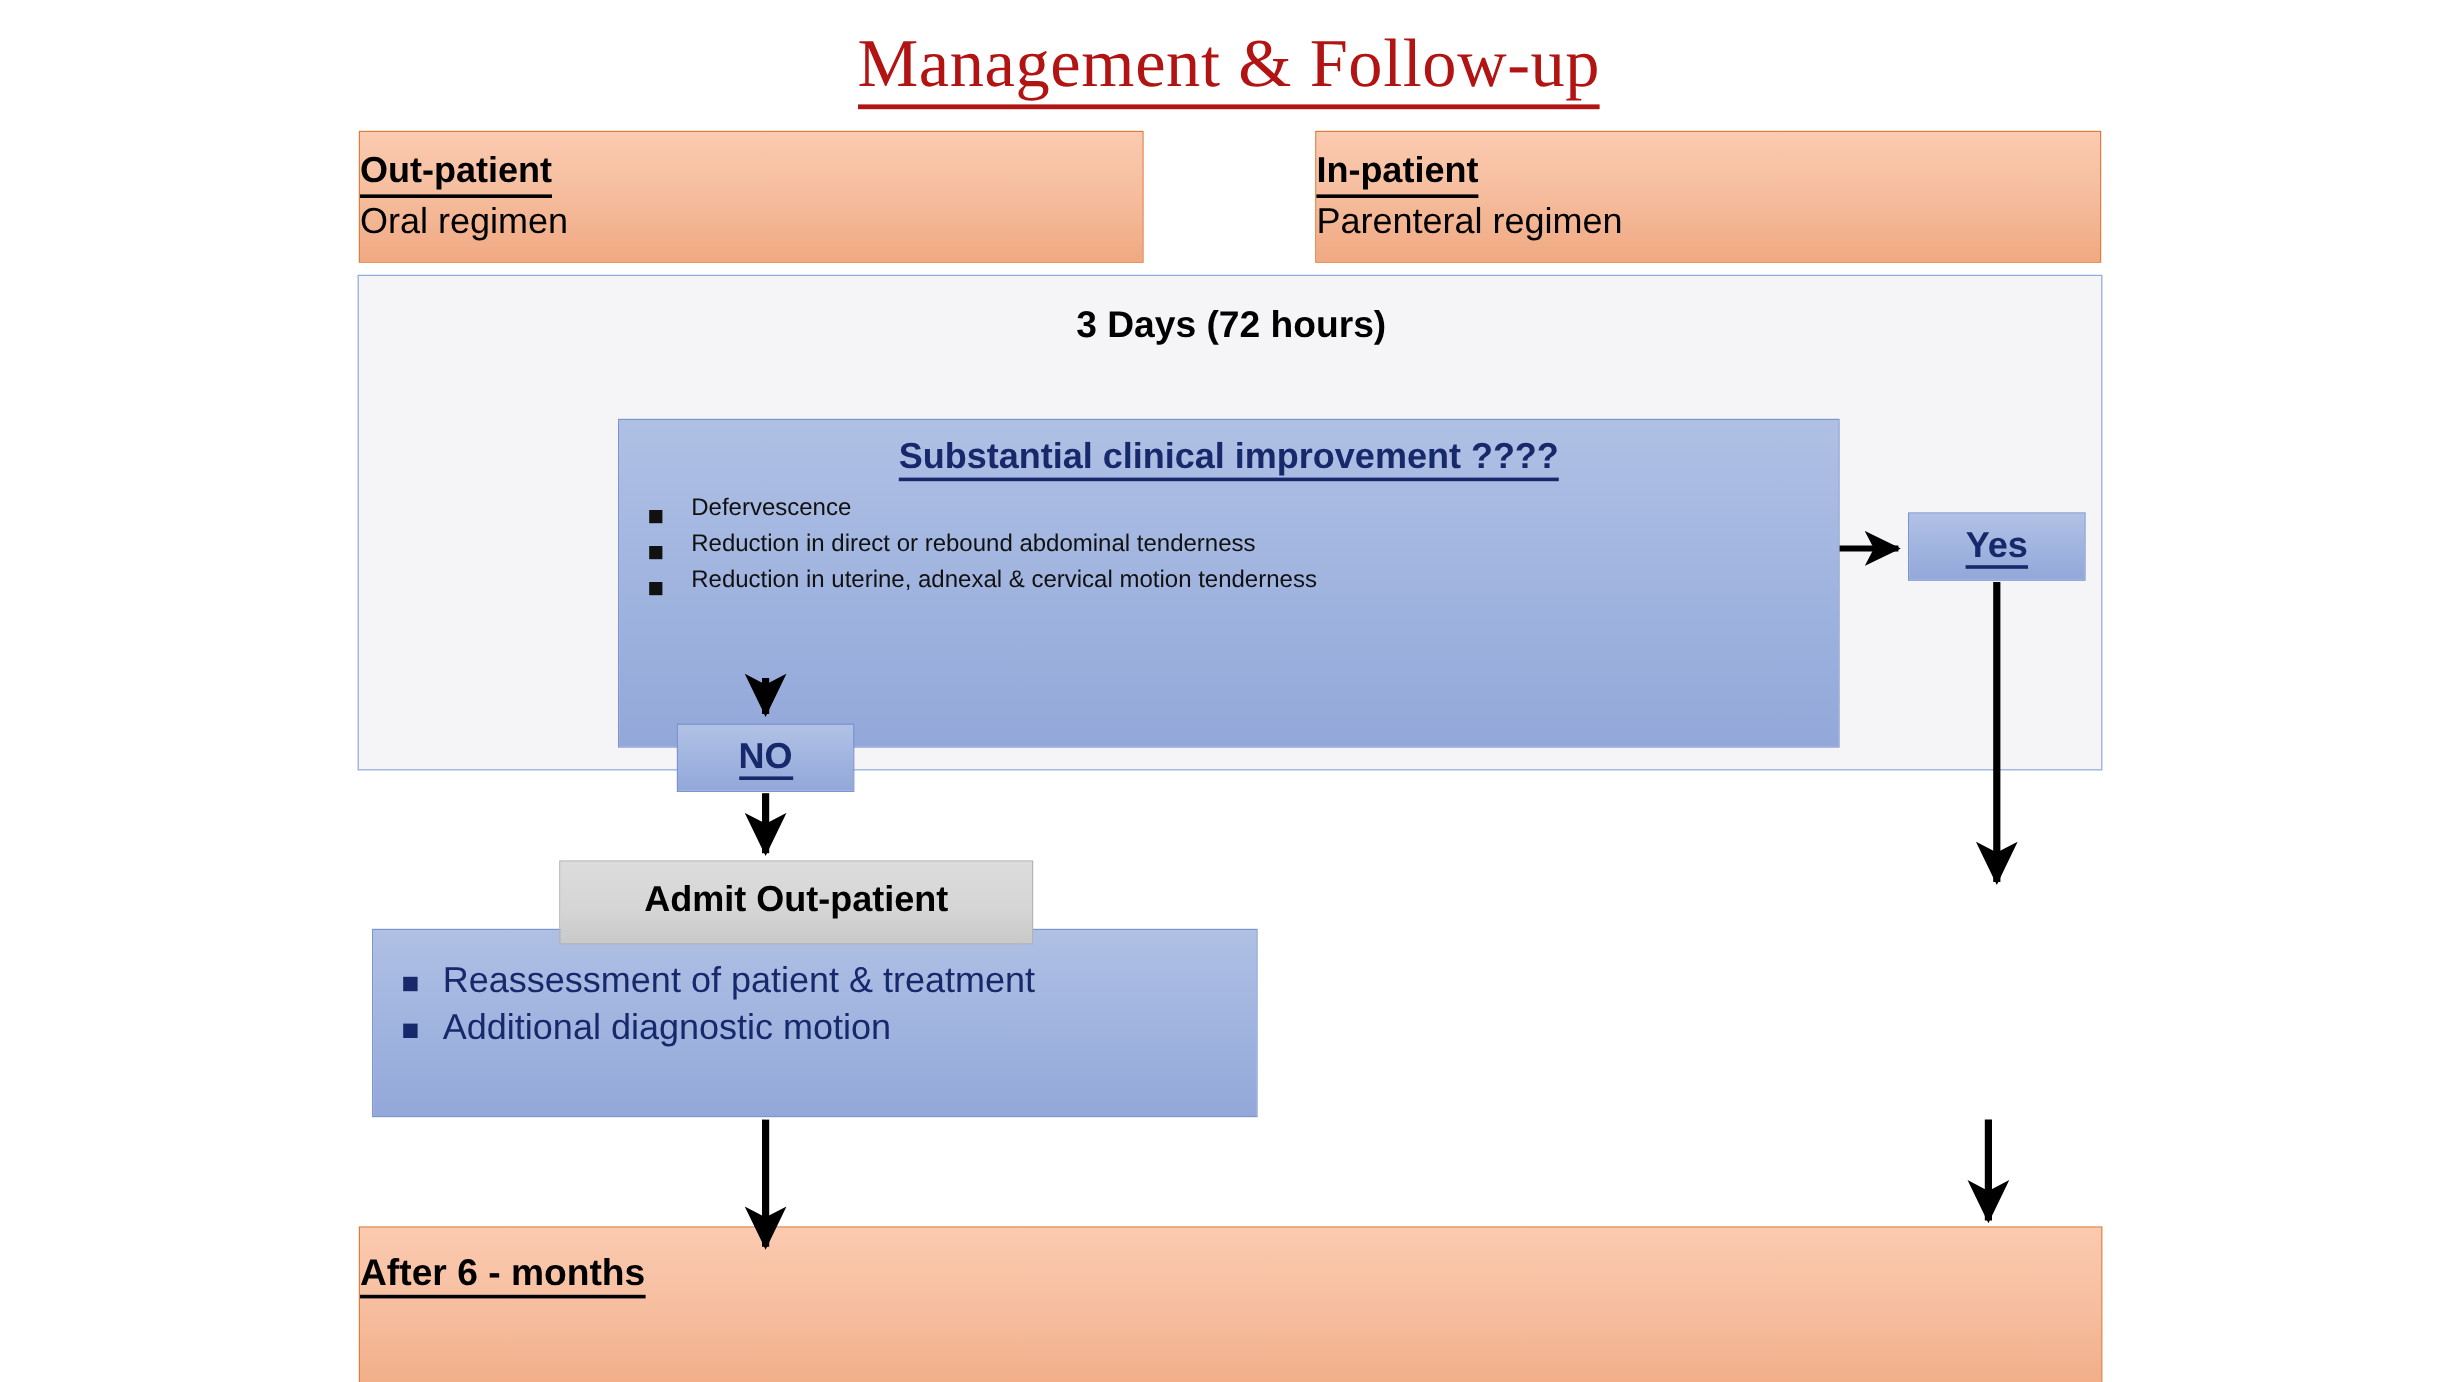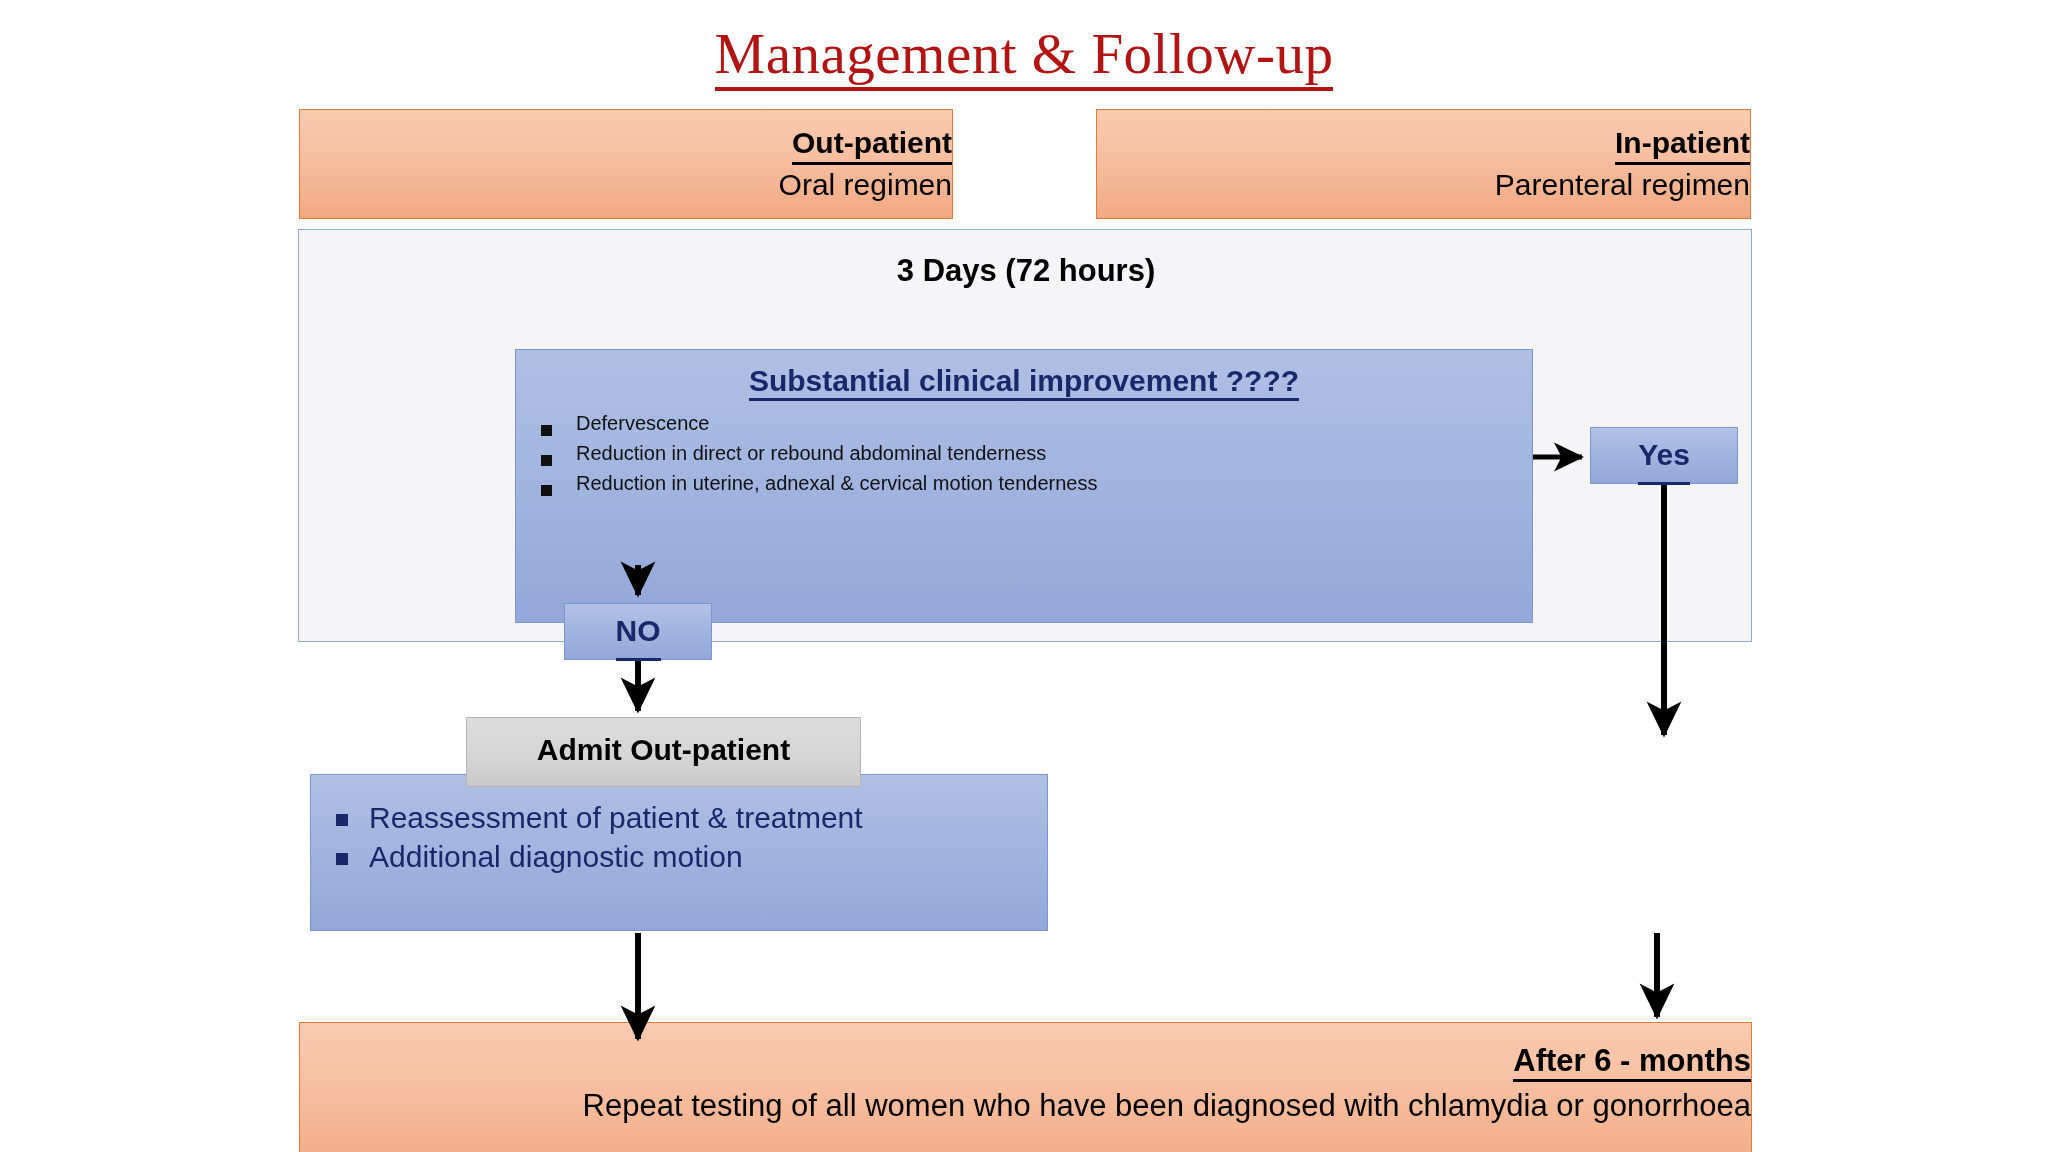--- a/index.html
+++ b/index.html
@@ -39,21 +39,21 @@
     border-bottom: 4px solid #B21414;
     padding-bottom: 2px;
   }
 
   
   .orange-box {
     position: absolute;
     background: linear-gradient(to bottom, #FBCAB0 0%, #F6BE9F 45%, #F0A982 100%);
     border: 1px solid #E07B39;
     box-sizing: border-box;
-    text-align: right;
+    text-align: left;
     color: #000000;
   }
   .hdr-line1 {
     font-size: 30px;
     font-weight: bold;
     line-height: 1.15;
     display: inline-block;
     border-bottom: 3px solid #000;
     padding-bottom: 1px;
   }
@@ -133,21 +133,21 @@
     box-sizing: border-box;
     background: linear-gradient(to bottom, #B2C2E6 0%, #9DB2DE 60%, #93A8D9 100%);
     border: 1px solid #7B96CF;
     text-align: center;
     font-size: 30px;
     font-weight: bold;
     color: #17286B;
   }
   .chip span {
     border-bottom: 3px solid #17286B;
-    padding-bottom: 11px;
+    padding-bottom: 0;
   }
   #chip-yes { left: 1590px; top: 410px; width: 148px; height: 57px; padding-top: 10px; }
   #chip-no  { left: 564px;  top: 586px; width: 148px; height: 57px; padding-top: 10px; }
 
   
   #box-admit {
     position: absolute;
     left: 466px;
     top: 700px;
     width: 395px;
@@ -275,21 +275,20 @@
       <li>Reassessment of patient &amp; treatment</li>
       <li>Additional diagnostic motion</li>
     </ul>
   </div>
 
 
   <div class="orange-box" id="box-followup">
     <div id="followup-title">
       <span>After 6 - months</span>
     </div>
-    <div id="followup-text">Repeat testing of all women who have been diagnosed with chlamydia or gonorrhoea</div>
   </div>
 
   <svg id="connectors" viewBox="0 0 2048 1152">
     <defs>
       <marker id="arrowhead" markerWidth="7" markerHeight="7" refX="5.6" refY="3.1" orient="auto" markerUnits="strokeWidth">
         <path d="M0,0.2 L6,3.1 L0,6 L1.5,3.1 Z" fill="#000000"></path>
       </marker>
     </defs>
 
     <line x1="1533" y1="440" x2="1582" y2="440" stroke="#000000" stroke-width="5" marker-end="url(#arrowhead)"></line>

